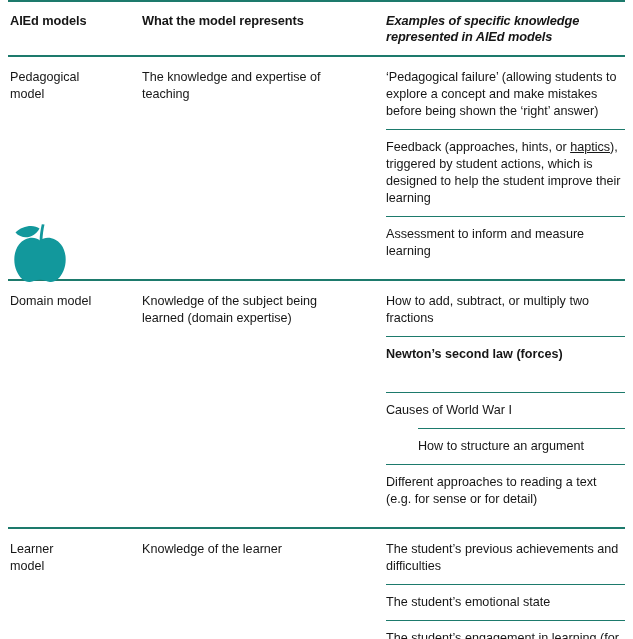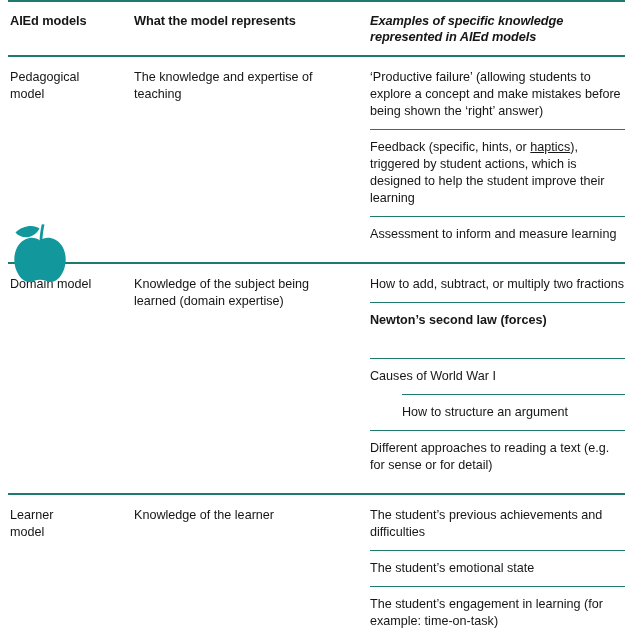--- a/index.html
+++ b/index.html
@@ -28,21 +28,21 @@
     border-top: 2px solid #1d7a6c;
     margin: 0;
   }
   .rule-top { border-top-width: 2px; }
   .rule-bottom { border-top-width: 2px; }
 
   
   .row {
     display: grid;
     grid-template-columns: 110px 236px 1fr;
-    column-gap: 4px;
+    column-gap: 12px;
   }
 
   .cell {
     box-sizing: border-box;
   }
 
   .col1 { padding-right: 8px; }
   .col2 { padding-right: 14px; }
   .col3 { padding-left: 0; }
 
@@ -118,22 +118,22 @@
   <div class="rule" style="border-top-color: rgb(29, 122, 108);"></div>
 
   <div class="row body-row">
     <div class="cell col1">
       <span class="col1-text">Pedagogical</span>
       <span class="col1-text">model</span>
     </div>
     <div class="cell col2">The knowledge and expertise of teaching</div>
     <div class="cell col3">
       <div class="subitems">
-        <div class="subitem">‘Productive failure’ (allowing students to explore a concept and make mistakes before being shown the ‘right’ answer)</div>
-        <div class="subitem" style="border-top-color: rgb(29, 122, 108);"><span>Feedback (specific, hints, or </span><span class="underline">haptics</span><span>), triggered by student actions, which is designed to help the student improve their learning</span></div>
+        <div class="subitem">‘Pedagogical failure’ (allowing students to explore a concept and make mistakes before being shown the ‘right’ answer)</div>
+        <div class="subitem" style="border-top-color: rgb(29, 122, 108);"><span>Feedback (approaches, hints, or </span><span class="underline">haptics</span><span>), triggered by student actions, which is designed to help the student improve their learning</span></div>
         <div class="subitem" style="border-top-color: rgb(29, 122, 108);">Assessment to inform and measure learning</div>
       </div>
     </div>
   </div>
 
   <div class="rule" style="border-top-color: rgb(29, 122, 108);"></div>
 
   <div class="row body-row">
     <div class="cell col1">
       <span class="col1-text">Domain model</span>

